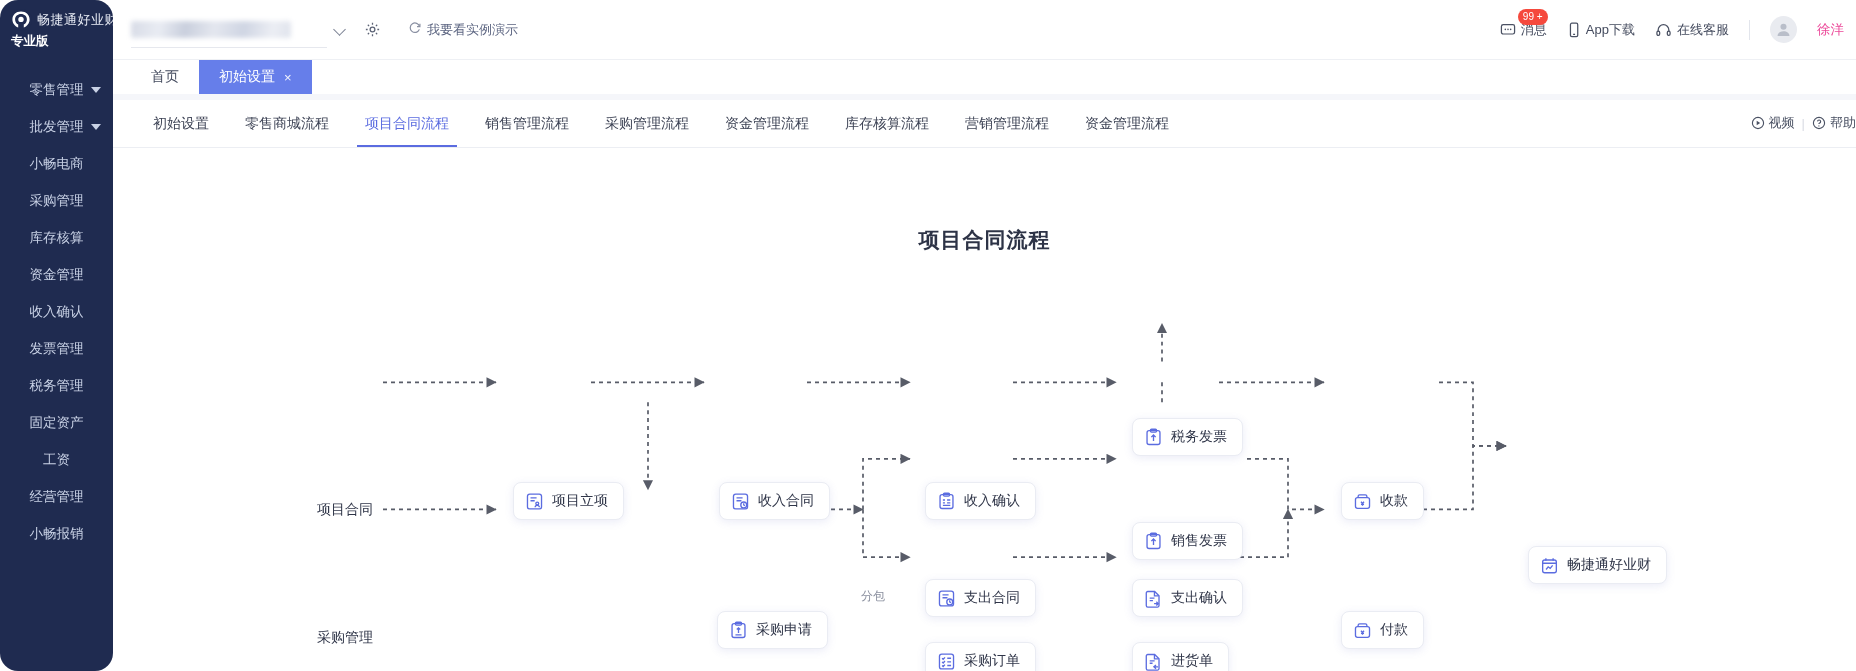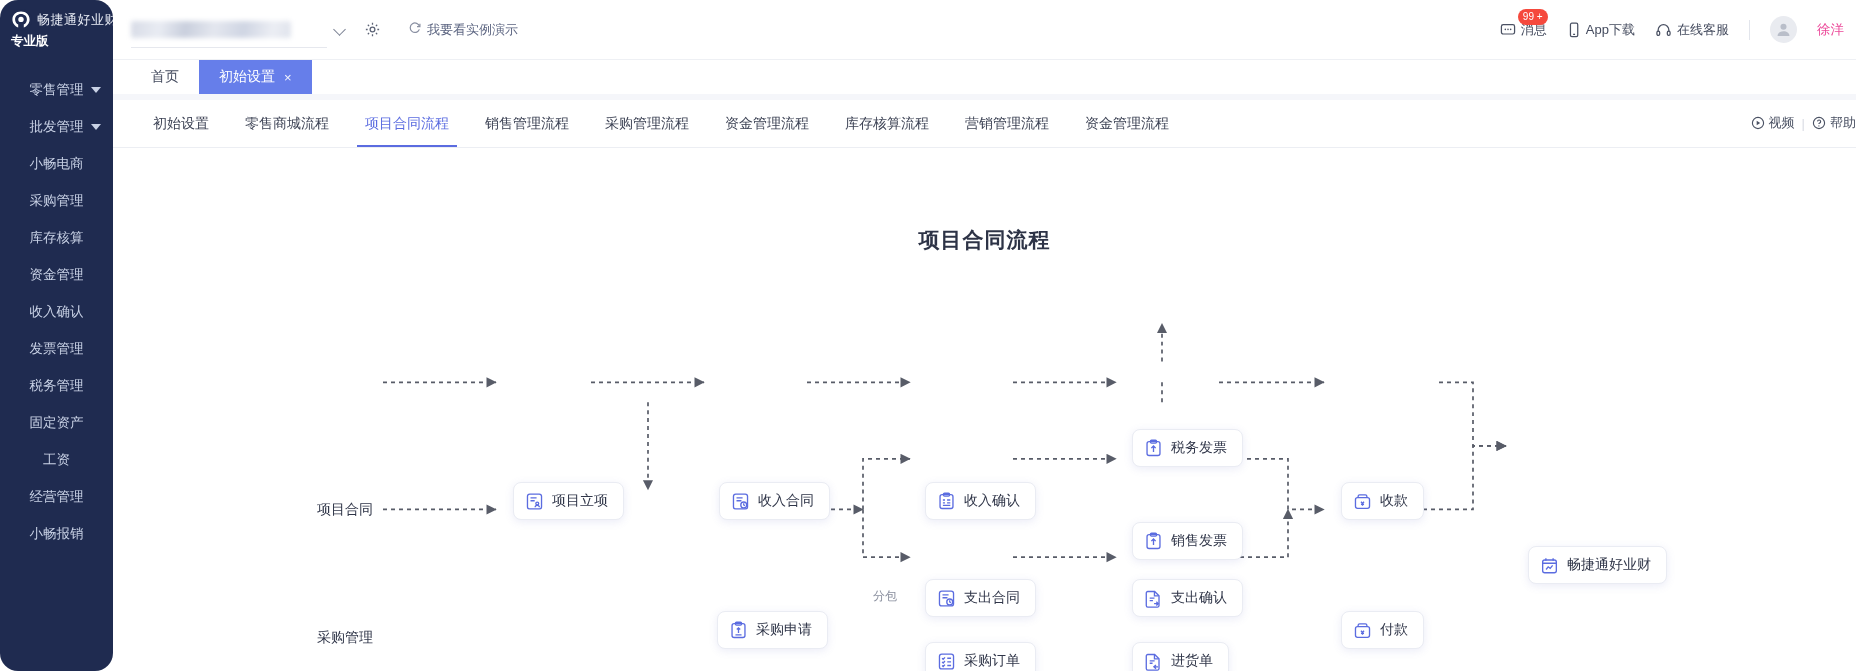--- a/index.html
+++ b/index.html
@@ -368,21 +368,21 @@
             <path d="M 1310 364 L 1360 364 L 1360 300 L 1393 300"></path>
           </g>
           <g stroke="#585c68" stroke-width="1.7" stroke-dasharray="4 4" fill="none">
             <path d="M 1049 256 L 1049 236"></path>
           </g>
         </svg>
 
         <div class="rowlabel" style="left:204px; top:353px;">项目合同</div>
         <div class="rowlabel" style="left:204px; top:481px;">采购管理</div>
 
-        <div class="edgelabel" style="left:748px; top:440px;margin-left:12px;">分包</div>
+        <div class="edgelabel" style="left:748px; top:440px;">分包</div>
         <div class="edgelabel" style="left:730px; top:521px;">材料采购</div>
 
         <div class="node" style="left:400px; top:334px;">
           <svg class="ico" viewBox="0 0 20 20" fill="none" stroke="#5b6ce0" stroke-width="1.4">
             <rect x="2.6" y="2.2" width="14.8" height="15.6" rx="2.4"></rect>
             <path d="M5.8 6.2h6.4M5.8 9.2h4.4"></path>
             <circle cx="12.9" cy="12.2" r="1.5"></circle>
             <path d="M10.7 16.1c0-1.3 1-2.1 2.2-2.1s2.2.8 2.2 2.1"></path>
           </svg>
           <span>项目立项</span>
@@ -400,21 +400,21 @@
 
         <div class="node" style="left:812px; top:334px;">
           <svg class="ico" viewBox="0 0 20 20" fill="none" stroke="#5b6ce0" stroke-width="1.4">
             <rect x="3.2" y="2.8" width="13.6" height="14.6" rx="2.2"></rect>
             <rect x="6.8" y="1.3" width="6.4" height="3" rx="1.1"></rect>
             <path d="M6.2 8.4h2.2M6.2 11.4h2.2M10.6 8.4h3.4M10.6 11.4h3.4M6.2 14h7.8"></path>
           </svg>
           <span>收入确认</span>
         </div>
 
-        <div class="node" style="left:1019px; top:281px;">
+        <div class="node" style="left:1019px; top:270px;">
           <svg class="ico" viewBox="0 0 20 20" fill="none" stroke="#5b6ce0" stroke-width="1.4">
             <rect x="3.2" y="2.8" width="13.6" height="14.6" rx="2.2"></rect>
             <rect x="6.8" y="1.3" width="6.4" height="3" rx="1.1"></rect>
             <path d="M10 13.6V7.4M7.7 9.6L10 7.3l2.3 2.3"></path>
           </svg>
           <span>税务发票</span>
         </div>
 
         <div class="node" style="left:1019px; top:334px;margin-top:40px;">
           <svg class="ico" viewBox="0 0 20 20" fill="none" stroke="#5b6ce0" stroke-width="1.4">

